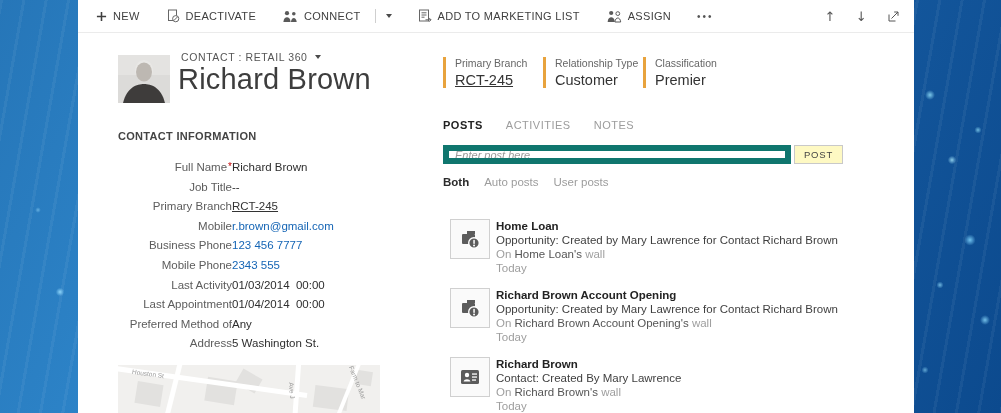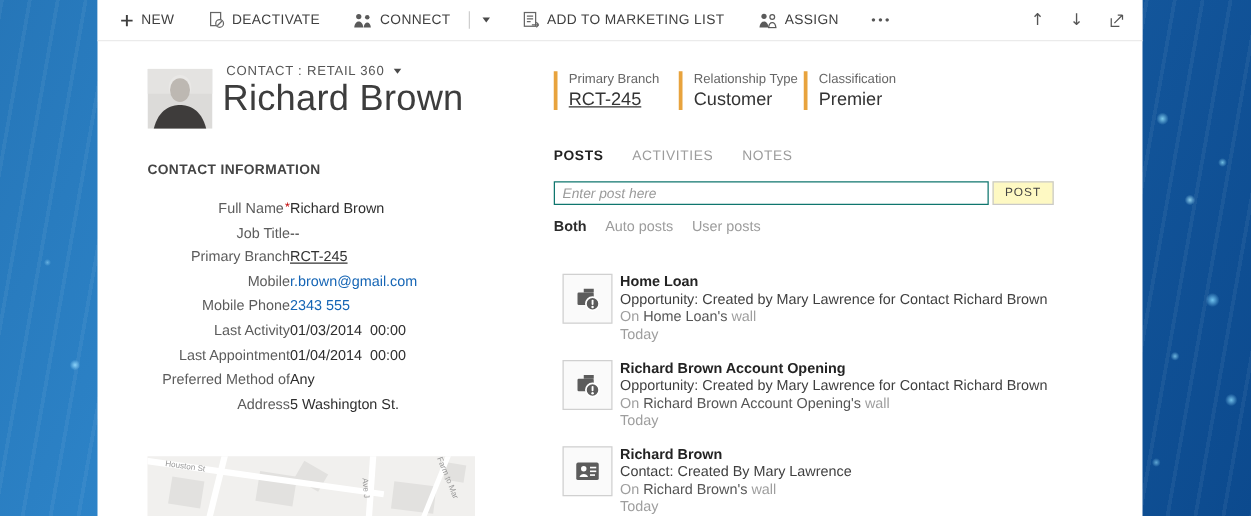--- a/index.html
+++ b/index.html
@@ -62,21 +62,21 @@
   .map{ position:absolute; left:40px; top:365px; width:262px; height:48px; background:#f1f0ee; overflow:hidden; }
   .map .block{ position:absolute; background:#e2e1df; }
   .map .road{ position:absolute; background:#ffffff; }
   .map .rlabel{ position:absolute; font-size:6.5px; color:#9a9a9a; white-space:nowrap; }
   
   .right-col{ position:absolute; left:365px; top:119px; width:400px; }
   .tabs{ display:flex; gap:23px; font-size:11px; letter-spacing:.5px; }
   .tab{ color:#9c9c9c; cursor:pointer; }
   .tab.active{ color:#222; font-weight:bold; }
   .post-row{ display:flex; margin-top:14px; }
-  .post-input{ flex:1; height:19px; border:1px solid #0f766e; padding:0 6px; font-size:11px; color:#444; font-family:inherit; }
+  .post-input{ flex:1; height:19px; border:6px solid #0f766e; padding:0 6px; font-size:11px; color:#444; font-family:inherit; }
   .post-input::placeholder{ color:#9a9a9a; font-style:italic; }
   .post-btn{ width:49px; height:19px; margin-left:3px; border:1px solid #c9c9c9; background:#fef9c3;
     font-size:9.5px; letter-spacing:.8px; color:#444; font-family:inherit; cursor:pointer; }
   .filters{ display:flex; gap:15px; margin-top:12px; font-size:11.5px; }
   .filter{ color:#9c9c9c; cursor:pointer; }
   .filter.active{ color:#2b2b2b; font-weight:bold; }
   .posts{ margin-top:31px; padding-left:7px; }
   .post{ display:flex; margin-bottom:13px; }
   .post-icon{ flex:none; width:40px; height:40px; border:1px solid #d0d0d0; background:#fafafa;
     display:flex; align-items:center; justify-content:center; }
@@ -188,20 +188,24 @@
     </div>
     <div class="frow">
       <span class="flabel">Primary Branch</span>
       <span class="fvalue rlink">RCT-245</span>
     </div>
     <div class="frow">
       <span class="flabel">Mobile</span>
       <span class="fvalue link">r.brown@gmail.com</span>
     </div>
     <div class="frow">
+      <span class="flabel">Business Phone</span>
+      <span class="fvalue link">123 456 7777</span>
+    </div>
+    <div class="frow">
       <span class="flabel">Mobile Phone</span>
       <span class="fvalue link">2343 555</span>
     </div>
     <div class="frow">
       <span class="flabel">Last Activity</span>
       <span class="fvalue">01/03/2014&nbsp;&nbsp;00:00</span>
     </div>
     <div class="frow">
       <span class="flabel">Last Appointment</span>
       <span class="fvalue">01/04/2014&nbsp;&nbsp;00:00</span>

